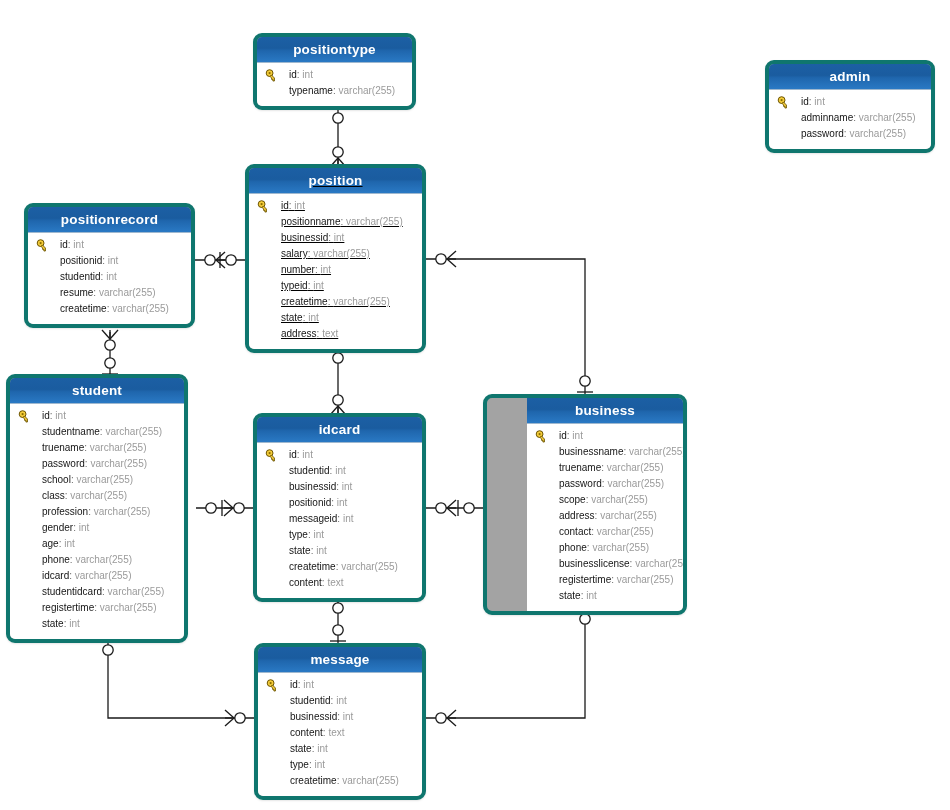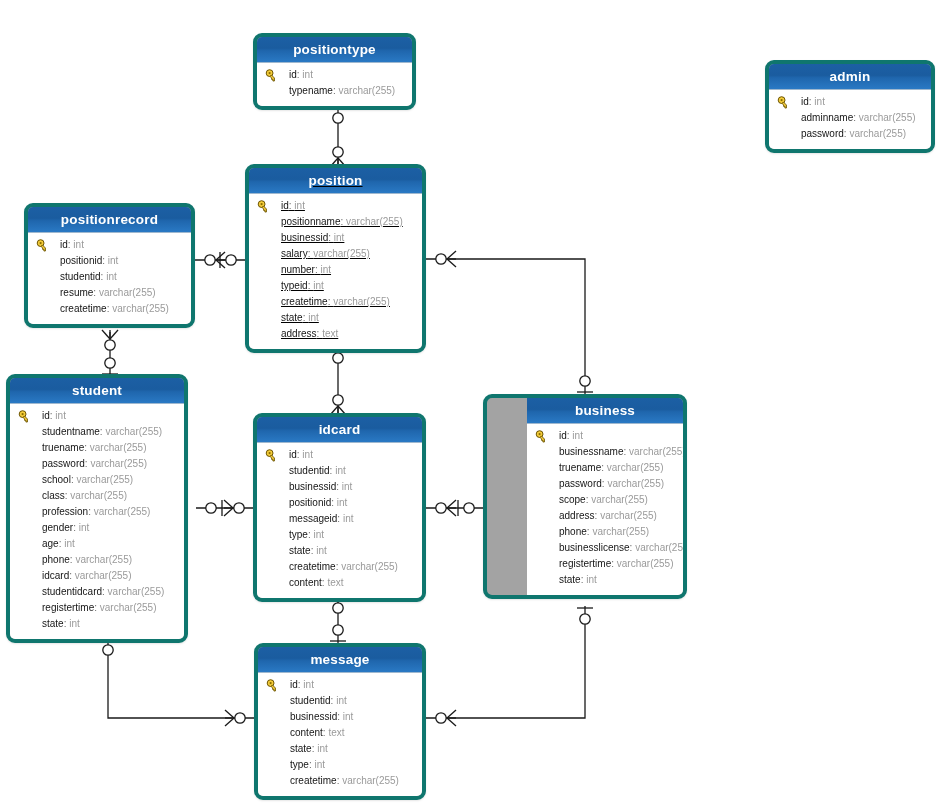--- a/index.html
+++ b/index.html
@@ -272,20 +272,21 @@
         <div class="attr"><svg class="key-icon" viewBox="0 0 13 13">
             <circle cx="4.6" cy="4.1" r="3.4" fill="#f4cc3a" stroke="#6b5300" stroke-width="1"></circle>
             <circle cx="4.6" cy="4.1" r="1.15" fill="#8a6d00"></circle>
             <path d="M6.4 5.9 L9.4 9.0 L9.4 12.0 L7.9 12.0 L7.9 10.4 L6.6 10.4 L6.6 9.0 L5.2 7.6 Z" fill="#f4cc3a" stroke="#6b5300" stroke-width="0.9" stroke-linejoin="round"></path>
           </svg><span class="aname">id</span><span class="colon">: </span><span class="atype">int</span></div>
         <div class="attr"><span class="aname">businessname</span><span class="colon">: </span><span class="atype">varchar(255)</span></div>
         <div class="attr"><span class="aname">truename</span><span class="colon">: </span><span class="atype">varchar(255)</span></div>
         <div class="attr"><span class="aname">password</span><span class="colon">: </span><span class="atype">varchar(255)</span></div>
         <div class="attr"><span class="aname">scope</span><span class="colon">: </span><span class="atype">varchar(255)</span></div>
         <div class="attr"><span class="aname">address</span><span class="colon">: </span><span class="atype">varchar(255)</span></div>
+        <div class="attr"><span class="aname">contact</span><span class="colon">: </span><span class="atype">varchar(255)</span></div>
         <div class="attr"><span class="aname">phone</span><span class="colon">: </span><span class="atype">varchar(255)</span></div>
         <div class="attr"><span class="aname">businesslicense</span><span class="colon">: </span><span class="atype">varchar(255)</span></div>
         <div class="attr"><span class="aname">registertime</span><span class="colon">: </span><span class="atype">varchar(255)</span></div>
         <div class="attr"><span class="aname">state</span><span class="colon">: </span><span class="atype">int</span></div>
       </div>
   </div>
 
   <div class="entity" id="e-message">
     <div class="entity-header">message</div>
     <div class="entity-body">

